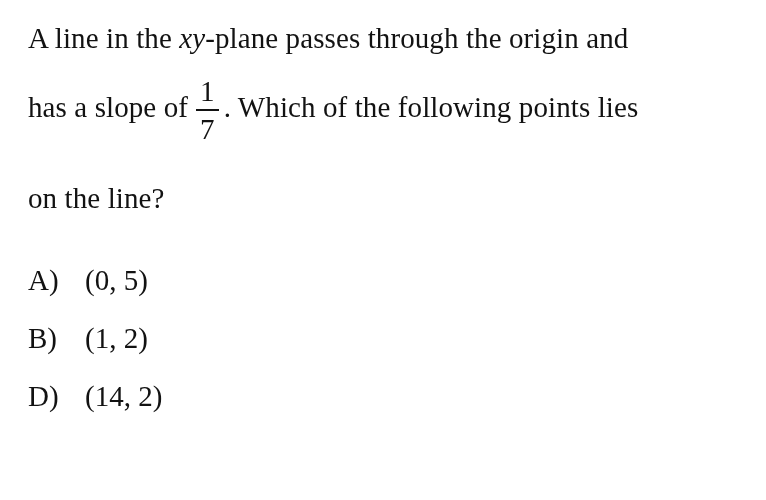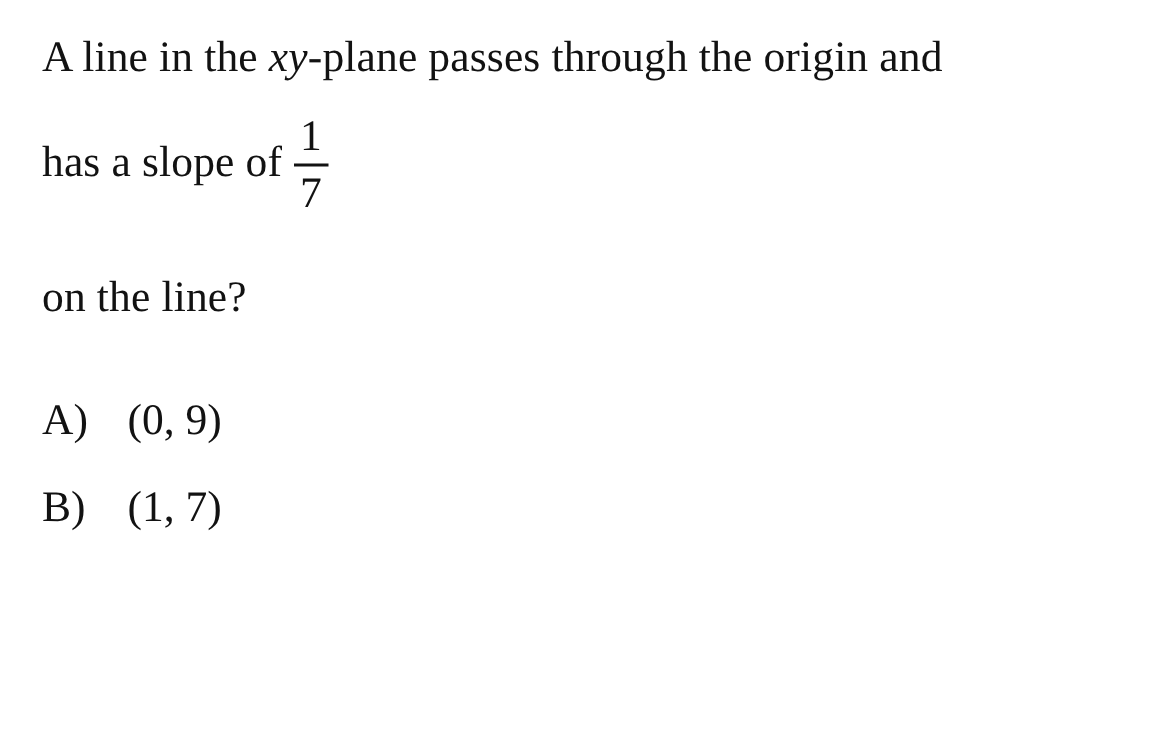--- a/index.html
+++ b/index.html
@@ -65,27 +65,28 @@
     display: inline-block;
   }
 </style>
 </head>
 <body>
 
 <div class="page">
 
   <div class="qline qline-1"><span>A line in the </span><span class="italic">xy</span><span>-plane passes through the origin and</span></div>
 
-  <div class="qline qline-2"><span>has a slope of</span><span class="frac"><span class="num">1</span><span class="den">7</span></span></div>
+  <div class="qline qline-2"><span>has a slope of</span><span class="frac"><span class="num">1</span><span class="den">7</span></span><span>.  Which of the following points lies</span></div>
 
   <div class="qline qline-3">on the line?</div>
 
   <div class="choices">
 
-    <div class="choice-row"><span class="choice-letter">A)</span><span class="choice-value">(0, 9)</span></div>
+    <div class="choice-row"><span class="choice-letter">A)</span><span class="choice-value">(0, 5)</span></div>
 
-    <div class="choice-row"><span class="choice-letter">B)</span><span class="choice-value">(1, 7)</span></div>
+    <div class="choice-row"><span class="choice-letter">B)</span><span class="choice-value">(1, 2)</span></div>
 
 
+    <div class="choice-row"><span class="choice-letter">D)</span><span class="choice-value">(14, 2)</span></div>
 
   </div>
 
 </div>
 
 </body></html>

